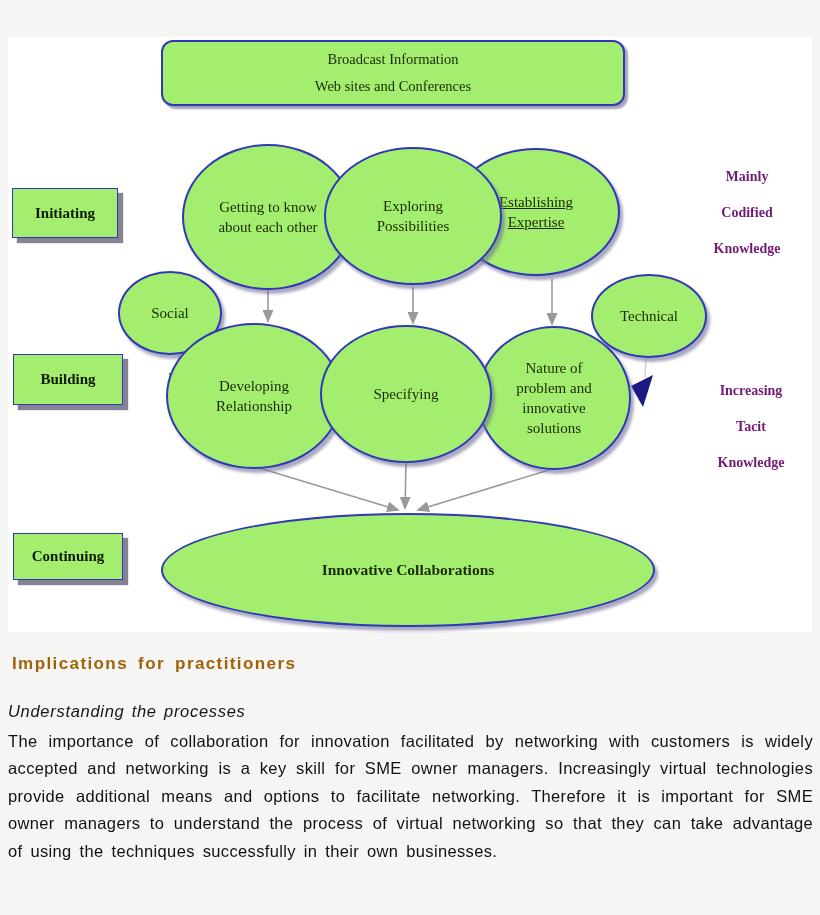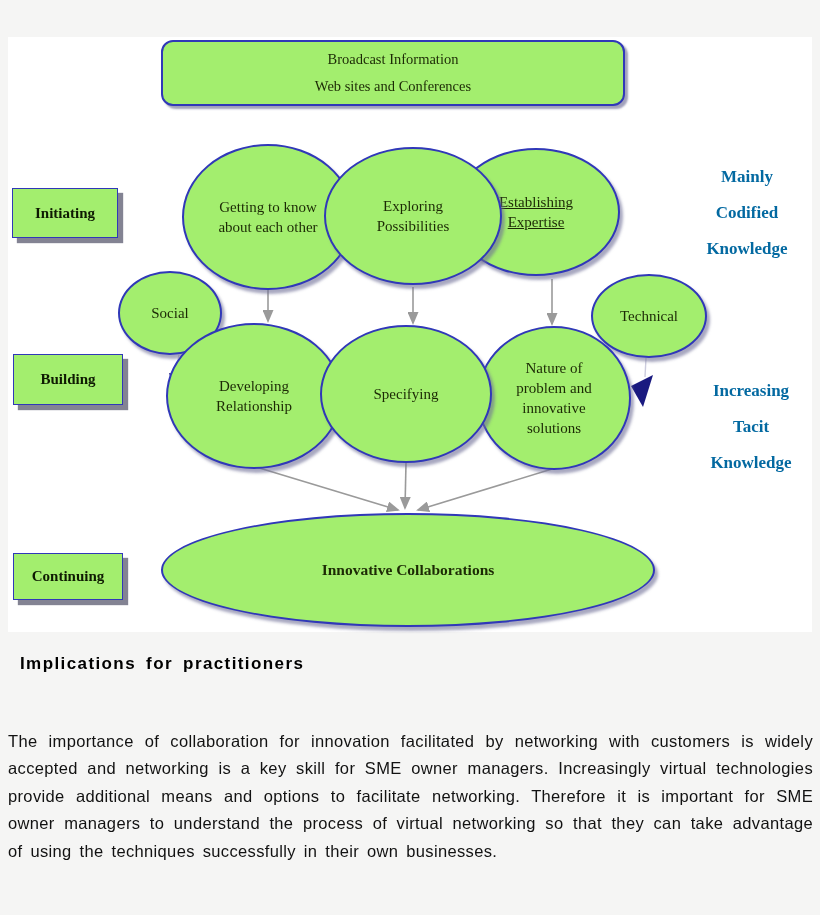--- a/index.html
+++ b/index.html
@@ -30,50 +30,50 @@
     padding:9px 18px;text-align:center;font-size:14.5px;color:#1c2a05;
   }
   .stage{
     position:absolute;background:var(--node-fill);border:1.5px solid var(--node-border);
     box-shadow:5px 5px 1px rgba(100,100,120,.8);
     display:flex;align-items:center;justify-content:center;
     font-weight:bold;font-size:15px;color:#0e1a02;
   }
   .stage.initiating{left:4px;top:151px;width:106px;height:50px;}
   .stage.building{left:5px;top:317px;width:110px;height:51px;}
-  .stage.continuing{left:5px;top:496px;width:110px;height:47px;margin-top:20px;}
+  .stage.continuing{left:5px;top:496px;width:110px;height:47px;}
   .node{
     position:absolute;background:var(--node-fill);border:2px solid var(--node-border);
     border-radius:50%;box-shadow:3px 4px 3px rgba(110,110,150,.6);
     display:flex;align-items:center;justify-content:center;text-align:center;
     font-size:15px;color:#1c2a05;line-height:1.35;
   }
   .node.getting{left:174px;top:107px;width:172px;height:146px;padding:0 20px;}
   .node.exploring{left:316px;top:110px;width:178px;height:138px;padding:0 30px;}
   .node.establishing{left:444px;top:111px;width:168px;height:128px;padding:0 28px;text-decoration:underline;}
   .node.social{left:110px;top:234px;width:104px;height:84px;}
   .node.technical{left:583px;top:237px;width:116px;height:84px;}
   .node.developing{left:158px;top:286px;width:176px;height:146px;padding:0 28px;}
   .node.specifying{left:312px;top:288px;width:172px;height:138px;padding:0 26px;}
   .node.nature{left:469px;top:289px;width:154px;height:144px;padding:0 20px;}
   .node.innovative{
     left:153px;top:476px;width:494px;height:114px;
     font-weight:bold;font-size:15.5px;
   }
   .sidelabel{
     position:absolute;width:122px;text-align:center;font-weight:bold;
-    font-size:17px;color:#0369a1;line-height:36px;
+    font-size:14px;color:#701a75;line-height:36px;
   }
   .sidelabel.codified{left:678px;top:122px;}
   .sidelabel.tacit{left:682px;top:336px;}
   
   .heading{
-    position:absolute;left:20px;top:654px;
+    position:absolute;left:12px;top:654px;
     font-family:"Liberation Sans",sans-serif;font-weight:700;font-size:17px;
-    letter-spacing:1.4px;word-spacing:4px;color:#000000;
+    letter-spacing:1.4px;word-spacing:4px;color:#a16207;
   }
   .subheading{
     position:absolute;left:8px;top:702px;
     font-family:"Liberation Sans",sans-serif;font-style:italic;font-size:16.5px;
     letter-spacing:.7px;word-spacing:2px;color:#161616;
   }
   .bodytext{
     position:absolute;left:8px;top:728px;width:805px;height:151px;overflow:hidden;
     font-family:"Liberation Sans",sans-serif;font-size:16.5px;line-height:27.4px;
     letter-spacing:.35px;word-spacing:3px;text-align:justify;color:#121212;
@@ -136,15 +136,16 @@
       <div>Knowledge</div>
     </div>
     <div class="sidelabel tacit">
       <div>Increasing</div>
       <div>Tacit</div>
       <div>Knowledge</div>
     </div>
   </div>
 
   <h2 class="heading">Implications for practitioners</h2>
+  <div class="subheading">Understanding the processes</div>
   <p class="bodytext">The importance of collaboration for innovation facilitated by networking with customers is widely accepted and networking is a key skill for SME owner managers.  Increasingly virtual technologies provide additional means and options to facilitate networking.  Therefore it is important for SME owner managers to understand the process of virtual networking so that they can take advantage of using the techniques successfully in their own businesses.</p>
 
 </div>
 
 </body></html>

